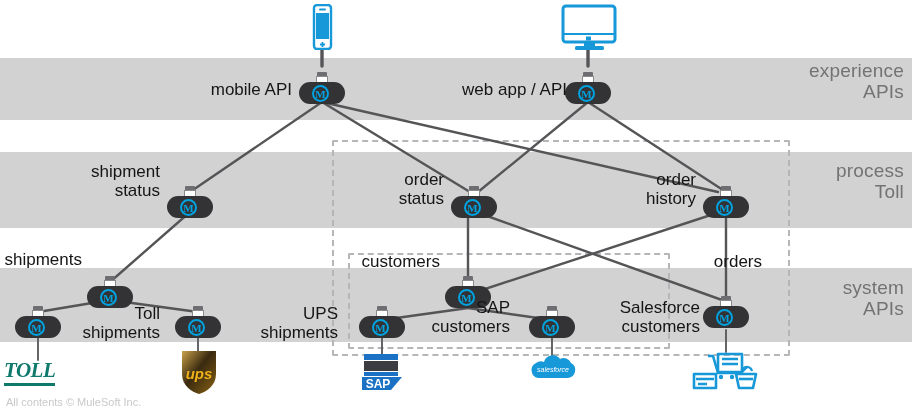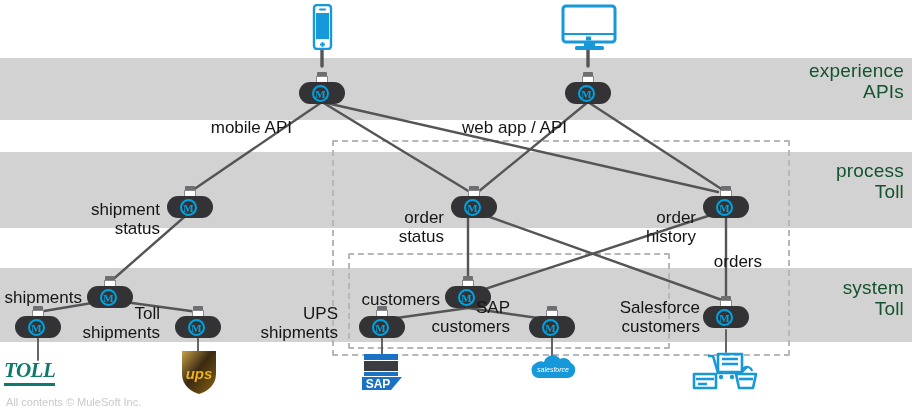--- a/index.html
+++ b/index.html
@@ -4,41 +4,41 @@
 <style>
   html,body{margin:0;padding:0;background:#ffffff;}
   body{font-family:"Liberation Sans", sans-serif;}
   #stage{position:relative;width:912px;height:408px;overflow:hidden;background:#fff;}
 
   .band{position:absolute;left:0;width:912px;background:#d2d2d2;}
   #band-experience{top:58px;height:62px;}
   #band-process{top:152px;height:76px;}
   #band-system{top:268px;height:74px;}
 
-  .band-label{position:absolute;right:8px;text-align:right;color:#14532d;
+  .band-label{position:absolute;right:8px;text-align:right;color:#737373;
     font-size:19px;line-height:21px;letter-spacing:.2px;}
   #label-experience{top:60px;}
   #label-process{top:160px;}
   #label-system{top:277px;}
 
   svg#wires{position:absolute;left:0;top:0;width:912px;height:408px;}
 
   
   .node{position:absolute;width:46px;height:28px;}
   .node .body{position:absolute;left:0;top:6px;width:46px;height:22px;
     background:#333335;border-radius:11px/11px;}
   .node .stub{position:absolute;left:17px;top:0px;width:12px;height:9px;
     background:#fff;border:1.6px solid #8a8a8d;box-sizing:border-box;border-bottom:none;}
   .node .cap{position:absolute;left:18px;top:-4px;width:10px;height:5px;background:#6e6e72;border-radius:1px;}
   .node .m{position:absolute;left:13px;top:9px;width:17px;height:17px;border-radius:50%;
     border:2px solid #00a3e0;box-sizing:border-box;color:#00a3e0;font-size:11px;
     font-weight:bold;line-height:14px;text-align:center;font-family:"Liberation Serif",serif;}
 
   .nlabel{position:absolute;color:#151515;font-size:17px;line-height:19px;white-space:pre-line;}
-  .nlabel.r{text-align:right;margin-top:38px;}
+  .nlabel.r{text-align:right;}
   .nlabel.l{text-align:right;}
 
   .dashbox{position:absolute;border:2px dashed #b6b6b8;box-sizing:border-box;border-radius:2px;}
 
   .dev{position:absolute;}
   .logo{position:absolute;}
 
   .footer{position:absolute;left:6px;top:396px;font-size:11px;color:#c9c9c9;}
 
   .toll{font-family:"Liberation Serif",serif;font-weight:bold;font-style:italic;
@@ -263,17 +263,17 @@
       </g>
       <path d="M50,24 l4,-4 l-2,0 a5,5 0 0 1 8,3" fill="none" stroke="#1798d8" stroke-width="2.4"></path>
     </svg>
   </div>
 
   <div class="band-label" id="label-experience" style="white-space:pre-line;">experience
 APIs</div>
   <div class="band-label" id="label-process" style="white-space:pre-line;">process
 Toll</div>
   <div class="band-label" id="label-system" style="white-space:pre-line;">system
-Toll</div>
+APIs</div>
 
   <div class="footer">All contents © MuleSoft Inc.</div>
 
 </div>
 
 </body></html>

